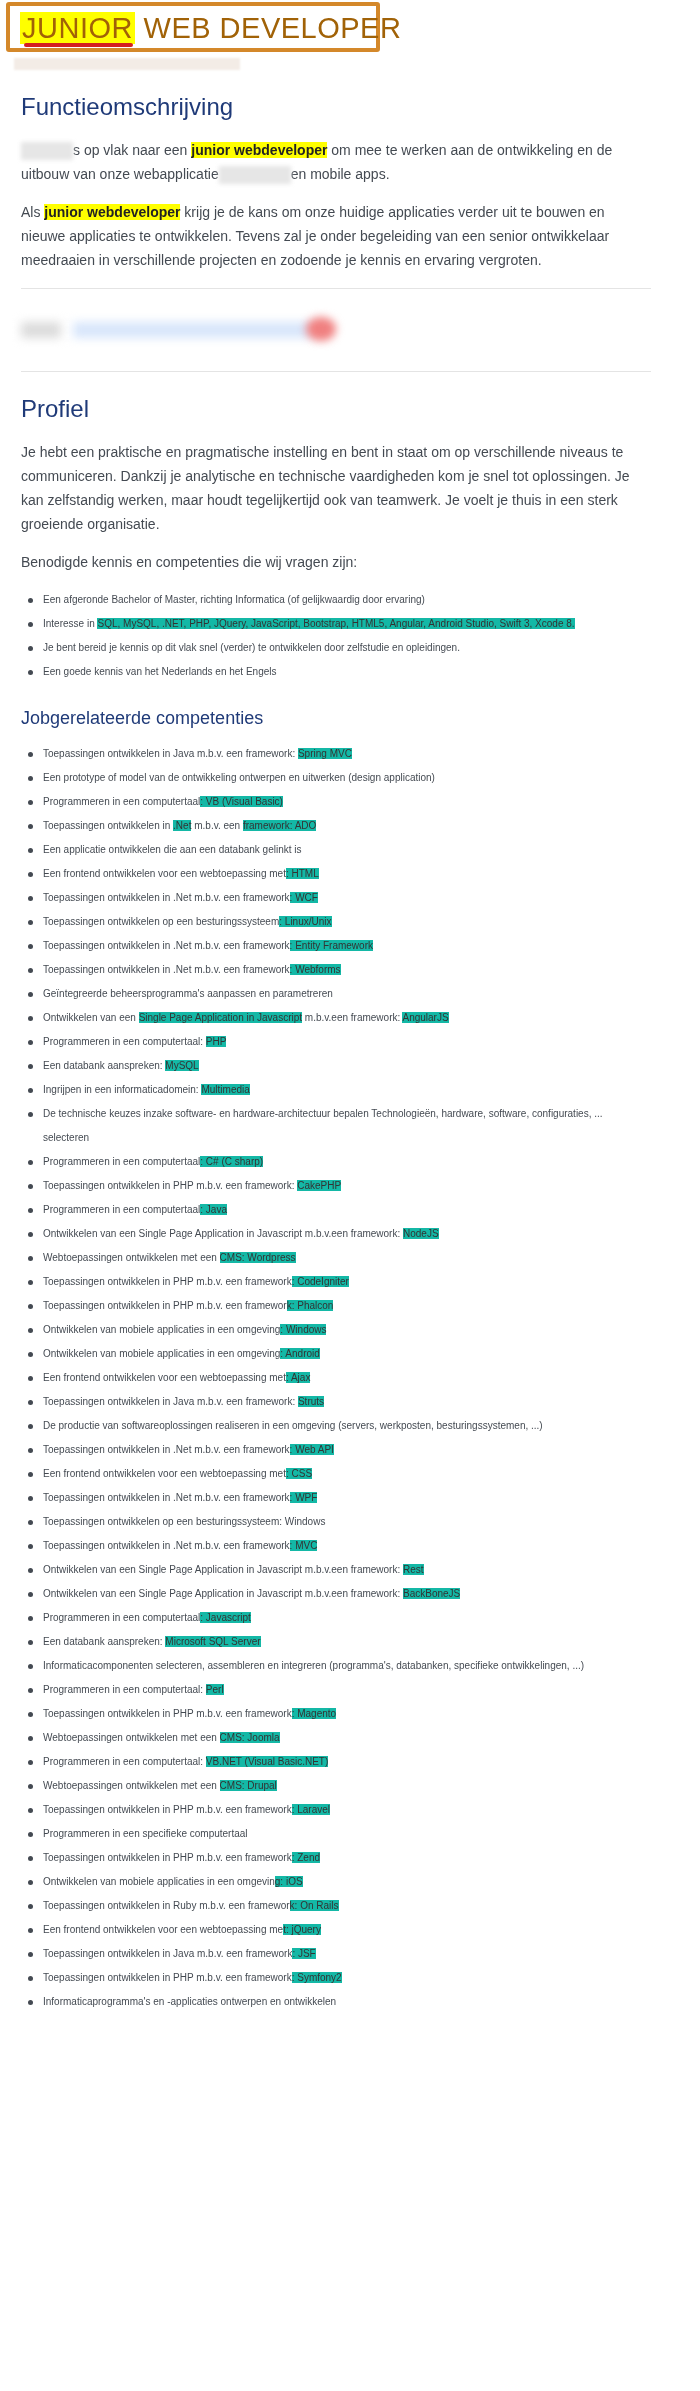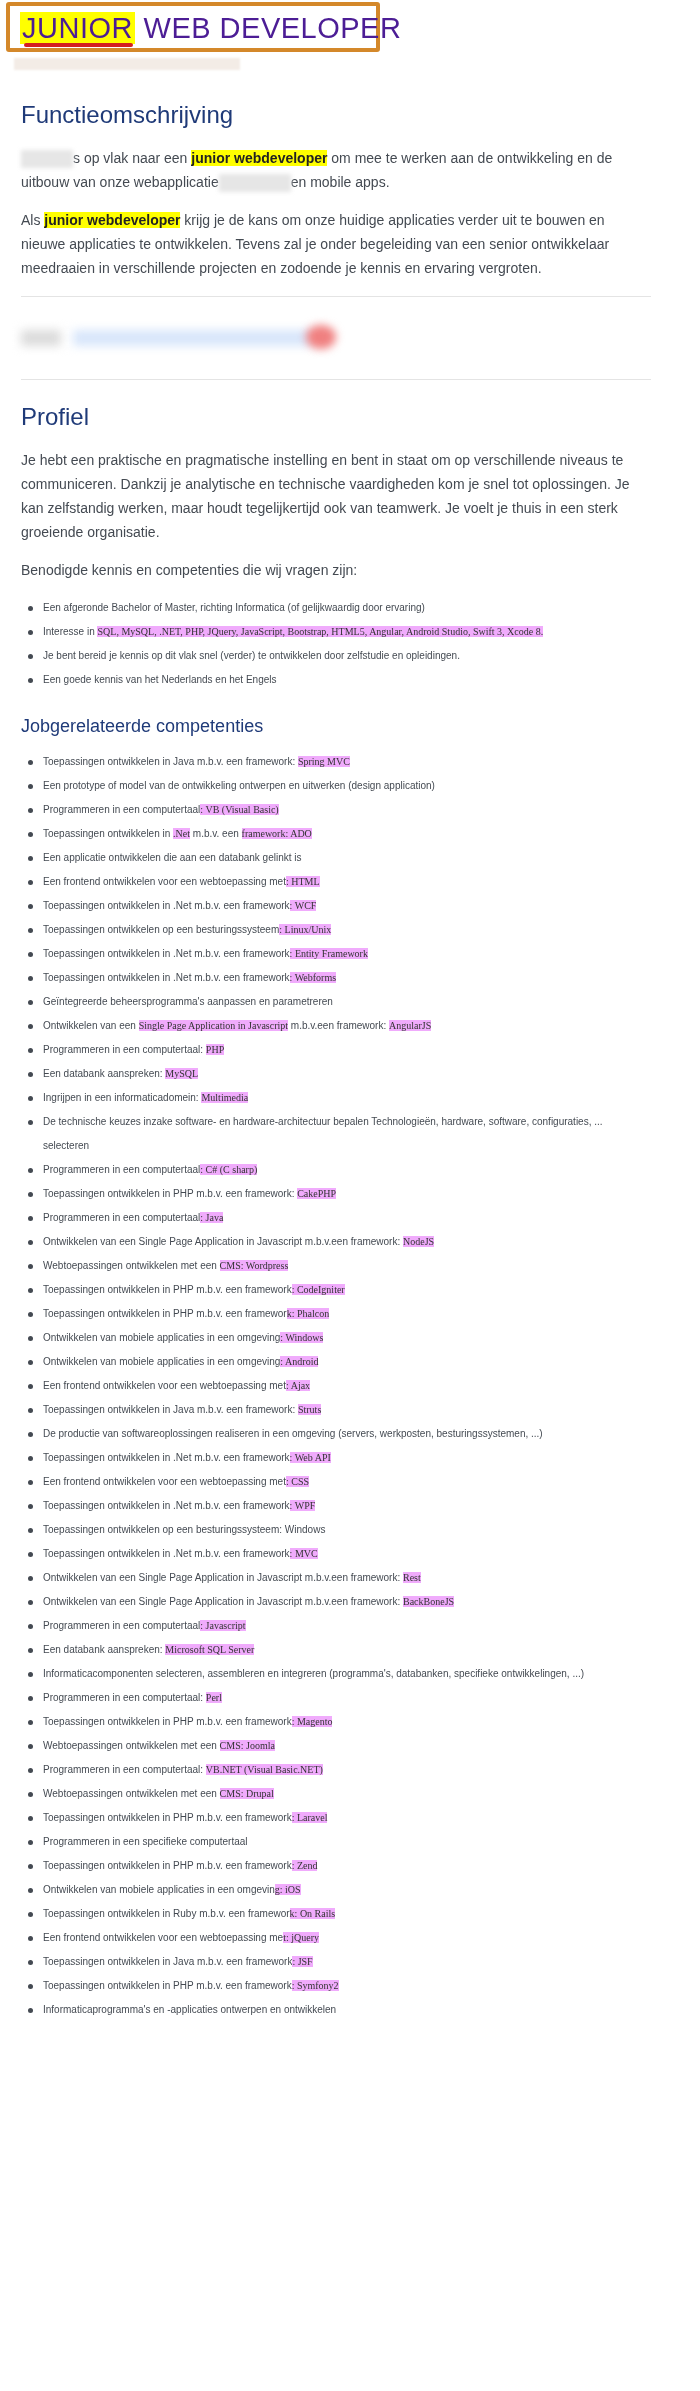--- a/index.html
+++ b/index.html
@@ -13,21 +13,21 @@
   .title-box {
     position: absolute;
     left: 6px; top: 2px;
     width: 374px; height: 50px;
     border: 4px solid #d4882a;
     border-radius: 3px;
     background: #fff;
     padding: 6px 0 0 10px;
     font-size: 29px;
     letter-spacing: 0.5px;
-    color: #4c1d95;
+    color: #a16207;
     font-weight: 400;
     white-space: nowrap;
   }
   .title-highlight {
     background: #ffff00;
     position: relative;
     padding: 0 2px 0 2px;
   }
   .title-underline {
     position: absolute;
@@ -38,21 +38,21 @@
   }
   .blur-bar {
     position: absolute;
     left: 14px; top: 58px;
     width: 226px; height: 12px;
     background: #f3ece6;
     filter: blur(1px);
   }
   .content {
     position: absolute;
-    left: 21px; top: 100px;
+    left: 21px; top: 92px;
     width: 630px;
   }
   h2.section-title {
     font-size: 24px;
     font-weight: 400;
     color: #1f3a78;
     margin: 0 0 16px 0;
     line-height: 30px;
   }
   h3.sub-title {
@@ -60,21 +60,21 @@
     font-weight: 400;
     color: #1f3a78;
     margin: 0 0 12px 0;
     line-height: 24px;
   }
   p.body {
     font-size: 14px;
     line-height: 24px;
     margin-bottom: 14px;
   }
-  .hl { background: #f0abfc; color: #333; font-family: Liberation Serif, serif; }
+  .hl { background: #14b8a6; color: #333; }
   .hl-b { background: #ffff00; color: #222; font-weight: 700; }
   .redact {
     display: inline-block;
     background: #e6e6e6;
     filter: blur(2px);
     height: 18px;
     vertical-align: middle;
   }
   .divider {
     height: 1px;

